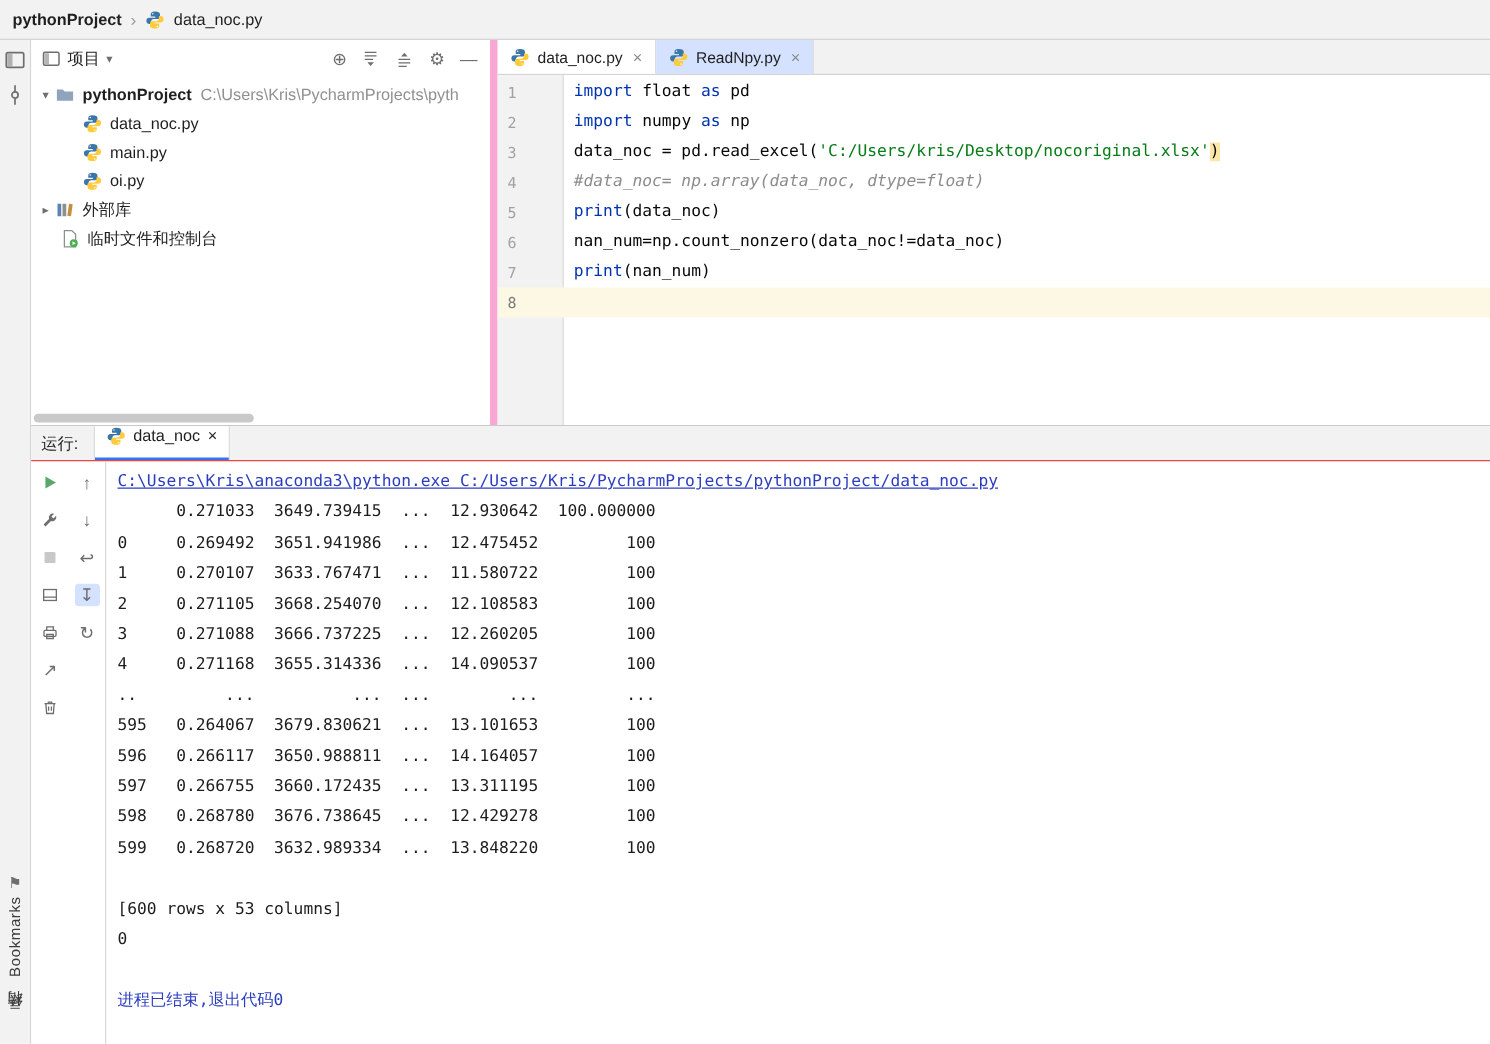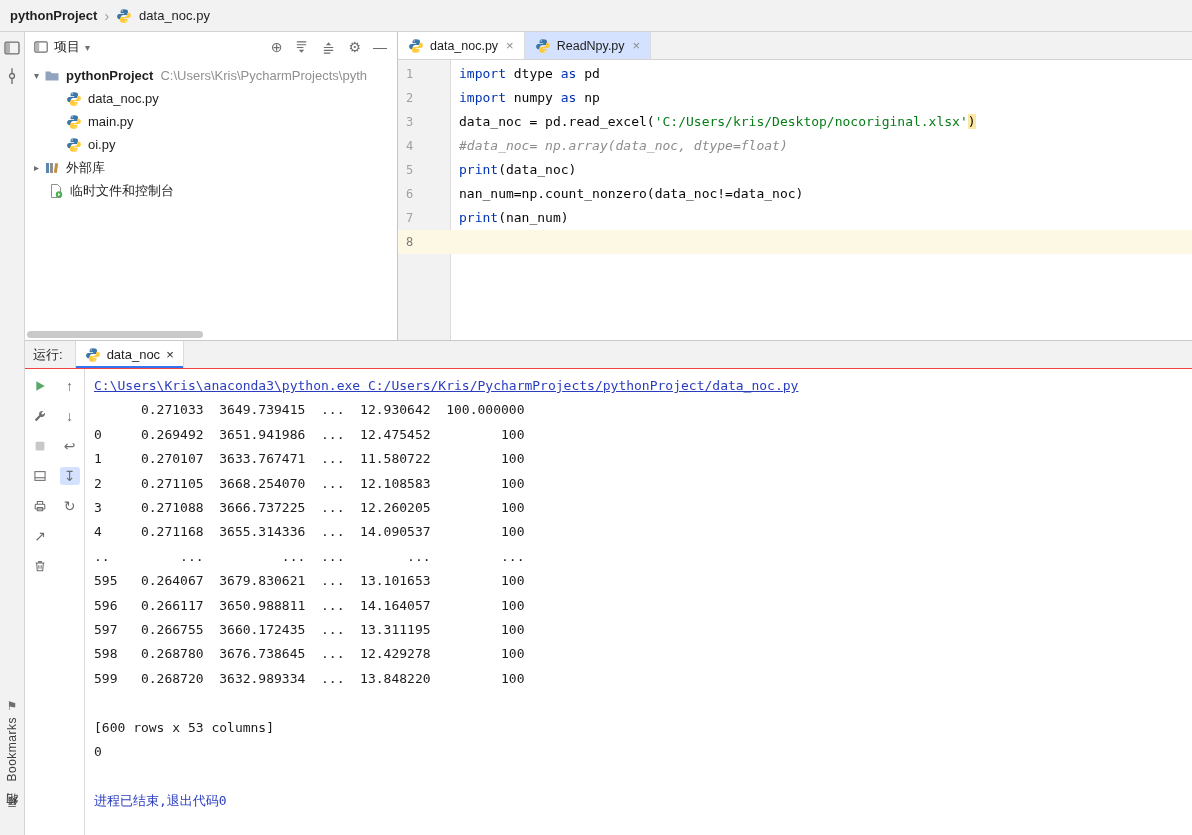--- a/index.html
+++ b/index.html
@@ -24,21 +24,21 @@
   .vgroup { display:flex; flex-direction:column; align-items:center; margin-bottom:14px; }
   .vicon { font-size:12px; color:#6e6e6e; margin-bottom:4px; }
   .vlabel { writing-mode:vertical-rl; transform:rotate(180deg); font-size:12px; color:#3c3c3c;
     letter-spacing:.5px; }
 
   
   .workspace { flex:1; display:flex; flex-direction:column; min-width:0; }
   .upper { height:308px; flex:0 0 auto; display:flex; min-width:0; }
 
   
-  .project-panel { width:373px; flex:0 0 auto; background:#fff; border-right:1px solid #f9a8d4;
+  .project-panel { width:373px; flex:0 0 auto; background:#fff; border-right:6px solid #f9a8d4;
     position:relative; overflow:hidden; }
   .pp-header { height:30px; display:flex; align-items:center; padding:0 10px 0 8px; gap:5px; }
   .pp-title { color:#1f1f1f; }
   .pp-chev { color:#6e6e6e; font-size:10px; }
   .pp-actions { margin-left:auto; display:flex; align-items:center; gap:12px; color:#6e6e6e; }
   .aicon { font-size:14px; line-height:1; cursor:pointer; }
   .aicon-svg { width:15px; height:15px; cursor:pointer; }
   .tree { padding-top:2px; }
   .trow { height:23px; display:flex; align-items:center; white-space:nowrap; overflow:hidden; cursor:pointer; }
   .trow .chev { width:15px; text-align:center; color:#6e6e6e; font-size:10px; flex:0 0 auto; }
@@ -75,21 +75,21 @@
   .cm { color:var(--comment, #8c8c8c); font-style:italic; }
   .pl { color:var(--plain, #080808); }
   .brace-hl { background:var(--brace_highlight, #fce8a6); }
 
   
   .run { flex:1; min-height:0; border-top:1px solid #c9c9c9; background:#fff;
     display:flex; flex-direction:column; }
   .run-header { height:28px; flex:0 0 auto; background:#f2f2f2; border-bottom:1px solid #ef4444;
     display:flex; align-items:center; padding-left:8px; gap:12px; }
   .run-label { color:#1f1f1f; }
-  .run-tab { position:relative; height:100%; display:flex; align-items:center; gap:6px;
+  .run-tab { position:relative; height:100%; display:flex; align-items:flex-start; gap:6px;
     padding:0 9px; background:#fff; border-left:1px solid #dcdcdc; border-right:1px solid #dcdcdc;
     cursor:pointer; }
   .run-tab::after { content:""; position:absolute; left:0; right:0; bottom:0; height:2px;
     background:#3574f0; }
   .run-body { flex:1; min-height:0; display:flex; }
   .rtb { width:30px; flex:0 0 auto; display:flex; flex-direction:column; align-items:center;
     padding-top:8px; gap:12px; }
   .rtb.b2 { border-right:1px solid #d9d9d9; }
   .ric { width:20px; height:18px; display:flex; align-items:center; justify-content:center;
     color:#6e6e6e; font-size:14px; border-radius:3px; cursor:pointer; }
@@ -277,21 +277,21 @@
                   <use href="#i-py"></use>
                 </svg>
               <span>ReadNpy.py</span>
               <span class="x">×</span>
             </div>
           </div>
 
           <div class="code">
             <div class="cline">
               <span class="gut">1</span>
-              <span class="ct"><span class="kw">import</span><span class="pl"> dtype </span><span class="kw">as</span><span class="pl"> pd</span></span>
+              <span class="ct"><span class="kw">import</span><span class="pl"> float </span><span class="kw">as</span><span class="pl"> pd</span></span>
             </div>
             <div class="cline">
               <span class="gut">2</span>
               <span class="ct"><span class="kw">import</span><span class="pl"> numpy </span><span class="kw">as</span><span class="pl"> np</span></span>
             </div>
             <div class="cline">
               <span class="gut">3</span>
               <span class="ct"><span class="pl">data_noc = pd.read_excel(</span><span class="str">'C:/Users/kris/Desktop/nocoriginal.xlsx'</span><span class="pl brace-hl">)</span></span>
             </div>
             <div class="cline">

